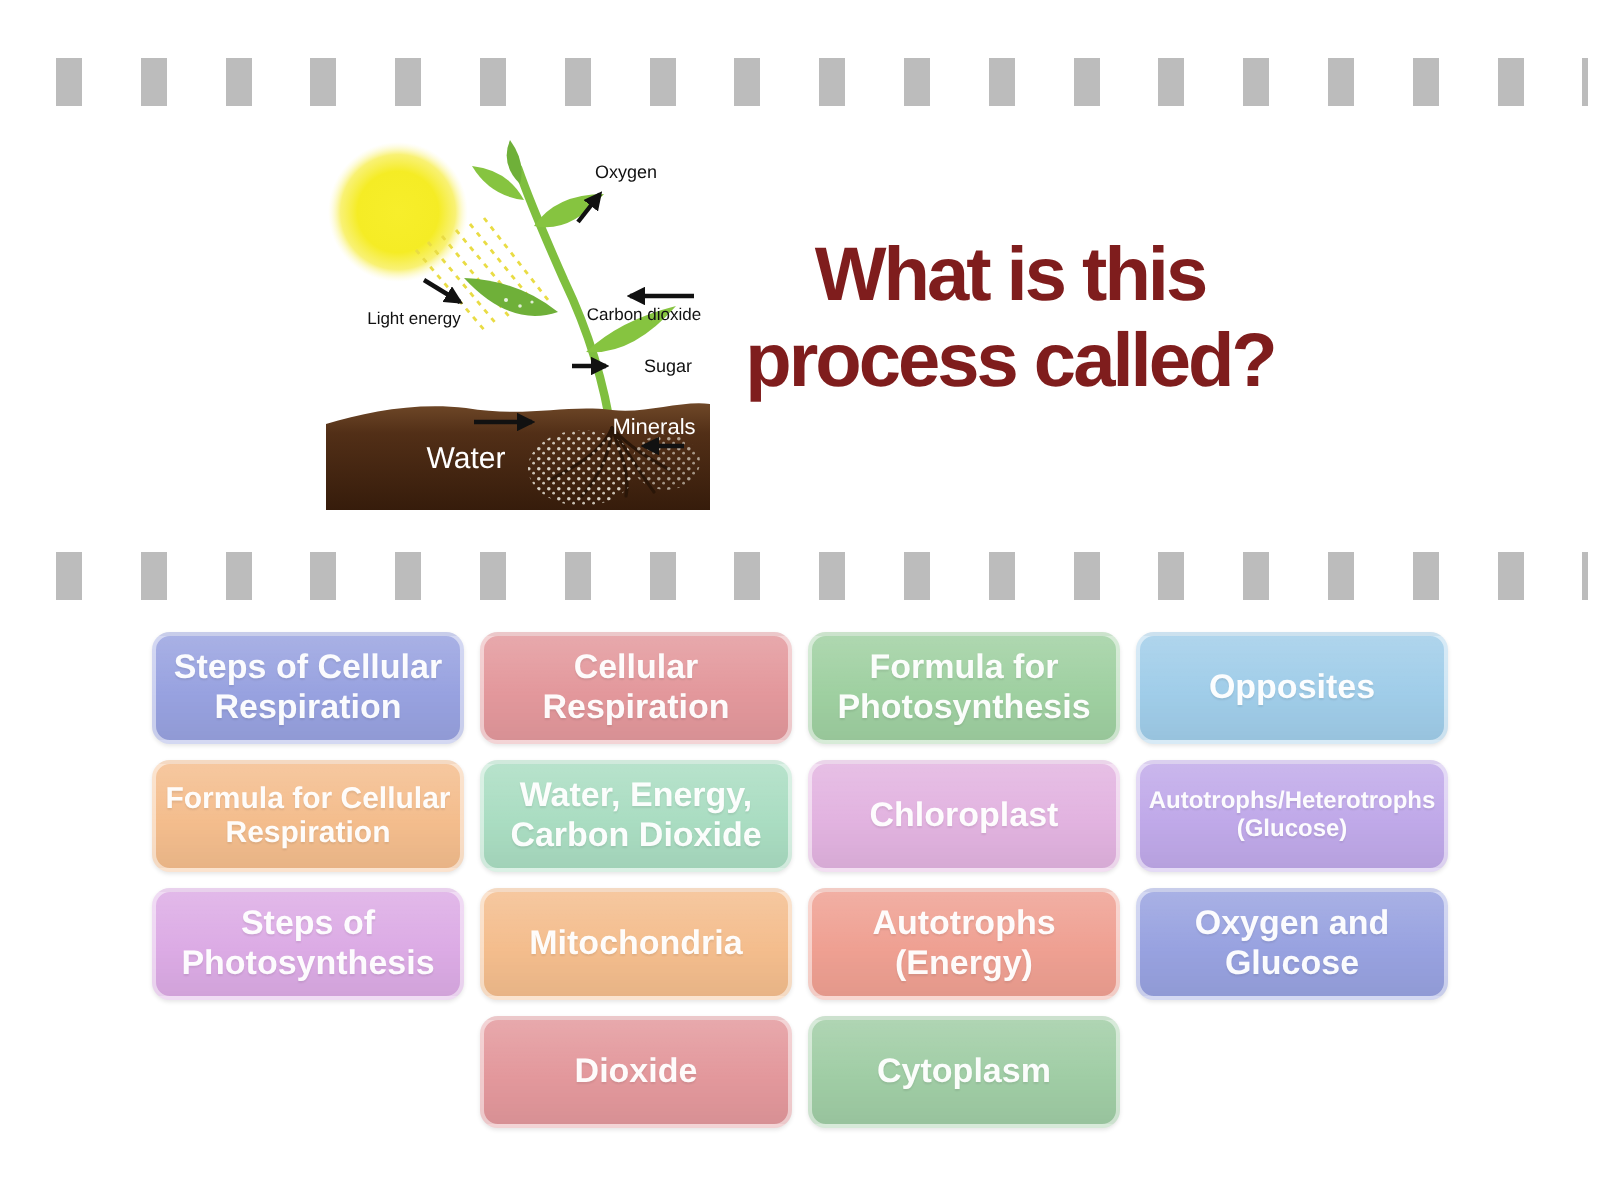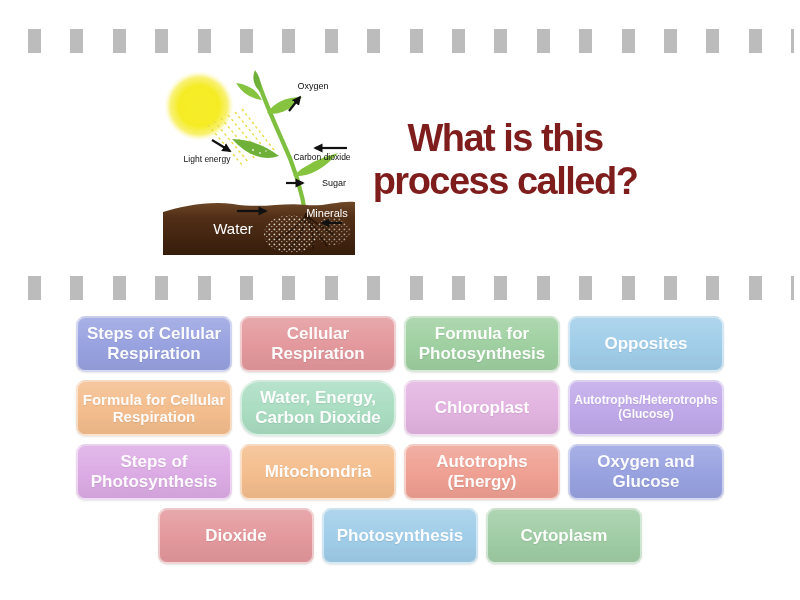--- a/index.html
+++ b/index.html
@@ -146,21 +146,21 @@
     <span class="answer-label" style="font-size: 17px;">Formula for Photosynthesis</span>
   </button>
         <button class="answer" style="background: linear-gradient(rgba(255, 255, 255, 0.16), rgba(255, 255, 255, 0) 55%, rgba(0, 0, 0, 0.05)), rgb(160, 205, 233);">
     <span class="answer-label" style="font-size: 17px;">Opposites</span>
   </button>
       </div>
       <div class="answer-row">
         <button class="answer" style="background: linear-gradient(rgba(255, 255, 255, 0.16), rgba(255, 255, 255, 0) 55%, rgba(0, 0, 0, 0.05)), rgb(244, 189, 141);">
     <span class="answer-label" style="font-size: 15px;">Formula for Cellular Respiration</span>
   </button>
-        <button class="answer" style="background: linear-gradient(rgba(255, 255, 255, 0.16), rgba(255, 255, 255, 0) 55%, rgba(0, 0, 0, 0.05)), rgb(170, 221, 194); border-radius: 19px;">
+        <button class="answer" style="background: linear-gradient(rgba(255, 255, 255, 0.16), rgba(255, 255, 255, 0) 55%, rgba(0, 0, 0, 0.05)), rgb(170, 221, 194);">
     <span class="answer-label" style="font-size: 17px;">Water, Energy, Carbon Dioxide</span>
   </button>
         <button class="answer" style="background: linear-gradient(rgba(255, 255, 255, 0.16), rgba(255, 255, 255, 0) 55%, rgba(0, 0, 0, 0.05)), rgb(226, 179, 224);">
     <span class="answer-label" style="font-size: 17px;">Chloroplast</span>
   </button>
         <button class="answer" style="background: linear-gradient(rgba(255, 255, 255, 0.16), rgba(255, 255, 255, 0) 55%, rgba(0, 0, 0, 0.05)), rgb(192, 169, 233);">
     <span class="answer-label" style="font-size: 12px;">Autotrophs/Heterotrophs (Glucose)</span>
   </button>
       </div>
       <div class="answer-row">
@@ -174,21 +174,18 @@
     <span class="answer-label" style="font-size: 17px;">Autotrophs (Energy)</span>
   </button>
         <button class="answer" style="background: linear-gradient(rgba(255, 255, 255, 0.16), rgba(255, 255, 255, 0) 55%, rgba(0, 0, 0, 0.05)), rgb(152, 162, 224);">
     <span class="answer-label" style="font-size: 17px;">Oxygen and Glucose</span>
   </button>
       </div>
       <div class="answer-row">
         <button class="answer" style="background: linear-gradient(rgba(255, 255, 255, 0.16), rgba(255, 255, 255, 0) 55%, rgba(0, 0, 0, 0.05)), rgb(227, 152, 156);">
     <span class="answer-label" style="font-size: 17px;">Dioxide</span>
   </button>
-        <button class="answer" style="background: linear-gradient(rgba(255, 255, 255, 0.16), rgba(255, 255, 255, 0) 55%, rgba(0, 0, 0, 0.05)), rgb(160, 205, 233);">
-    <span class="answer-label" style="font-size: 17px;">Photosynthesis</span>
-  </button>
         <button class="answer" style="background: linear-gradient(rgba(255, 255, 255, 0.16), rgba(255, 255, 255, 0) 55%, rgba(0, 0, 0, 0.05)), rgb(160, 205, 165);">
     <span class="answer-label" style="font-size: 17px;">Cytoplasm</span>
   </button>
       </div>
     </div>
 </div>
 
 </body></html>

